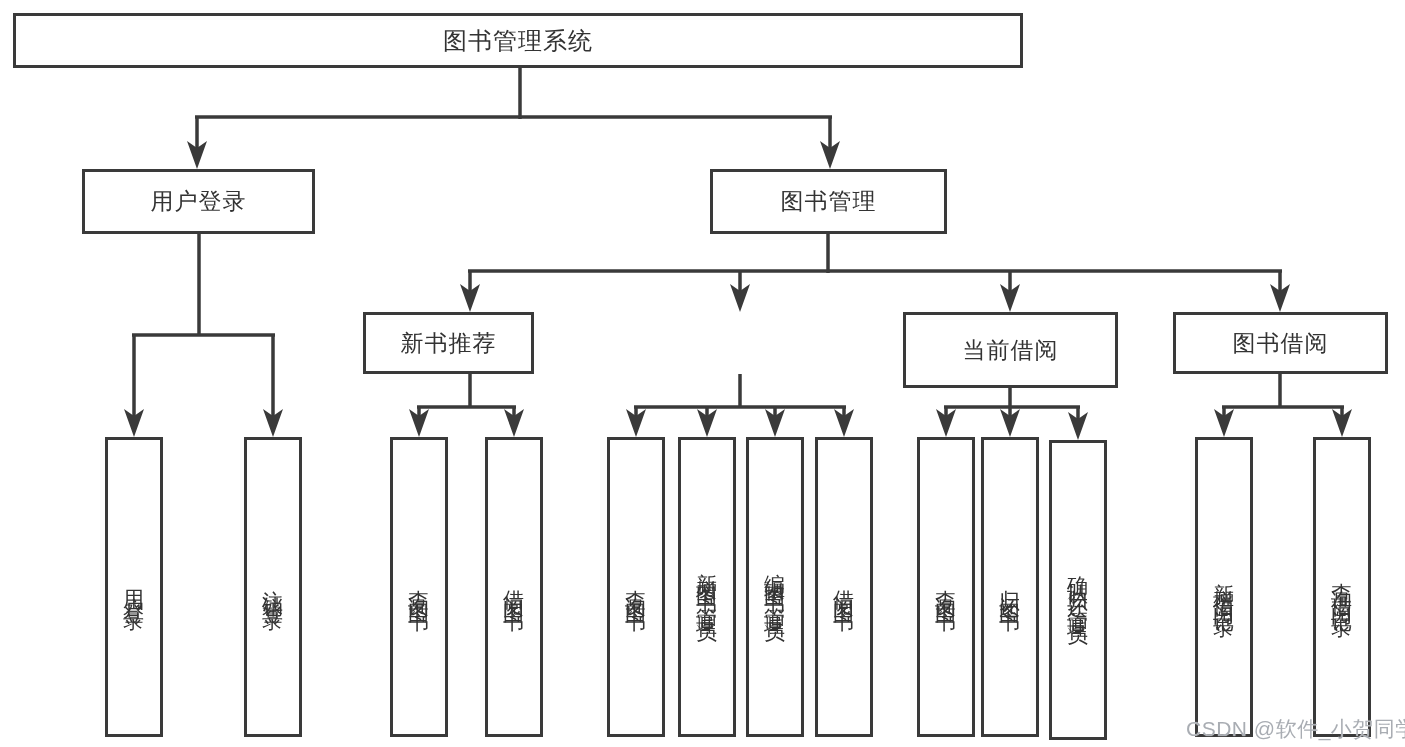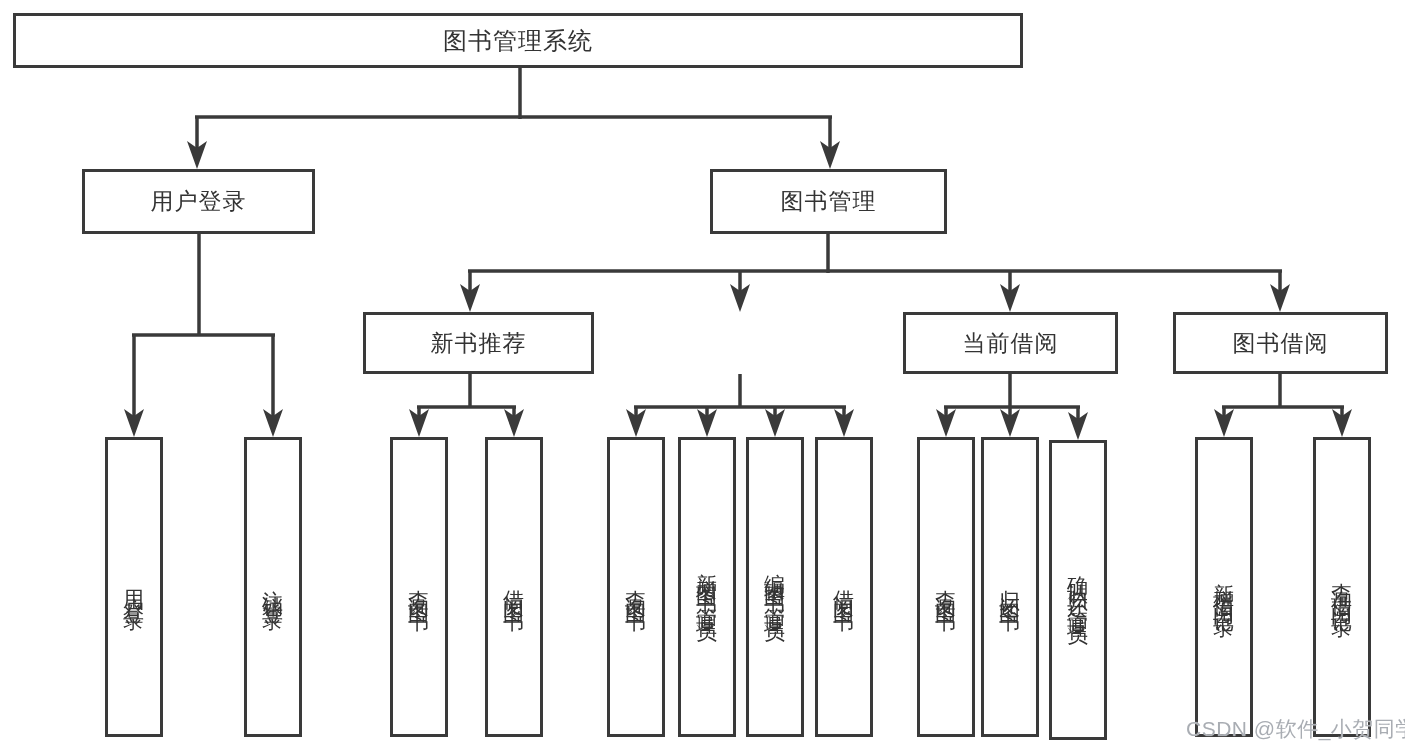--- a/index.html
+++ b/index.html
@@ -89,24 +89,24 @@
     <span class="hlabel">图书管理系统</span>
   </div>
 
   <div class="box" style="left:82px;top:169px;width:233px;height:65px;">
     <span class="hlabel">用户登录</span>
   </div>
   <div class="box" style="left:710px;top:169px;width:237px;height:65px;">
     <span class="hlabel">图书管理</span>
   </div>
 
-  <div class="box" style="left:363px;top:312px;width:231px;height:62px;">
+  <div class="box" style="left:363px;top:312px;width:171px;height:62px;">
     <span class="hlabel">新书推荐</span>
   </div>
-  <div class="box" style="left:903px;top:312px;width:215px;height:62px;">
+  <div class="box" style="left:903px;top:312px;width:215px;height:76px;">
     <span class="hlabel">当前借阅</span>
   </div>
   <div class="box" style="left:1173px;top:312px;width:215px;height:62px;">
     <span class="hlabel">图书借阅</span>
   </div>
 
   <div class="box vbox" style="left:105px;">
     <span class="vtext">用户登录</span>
   </div>
   <div class="box vbox" style="left:244px;">

